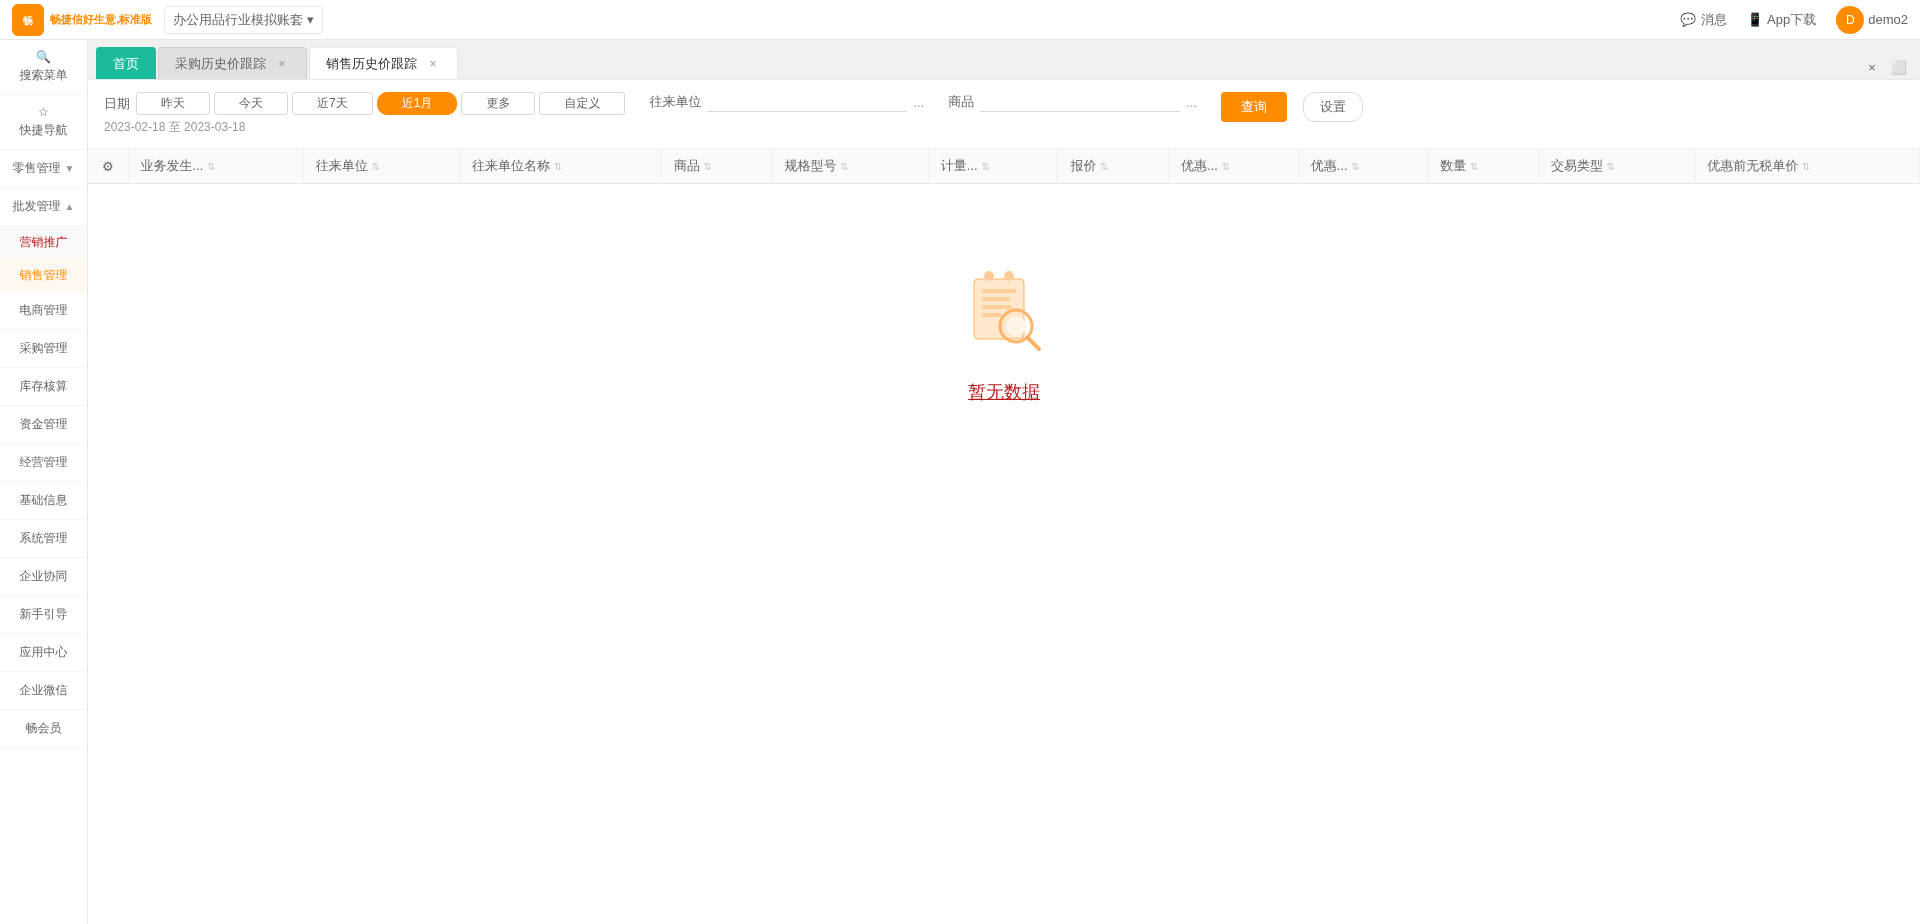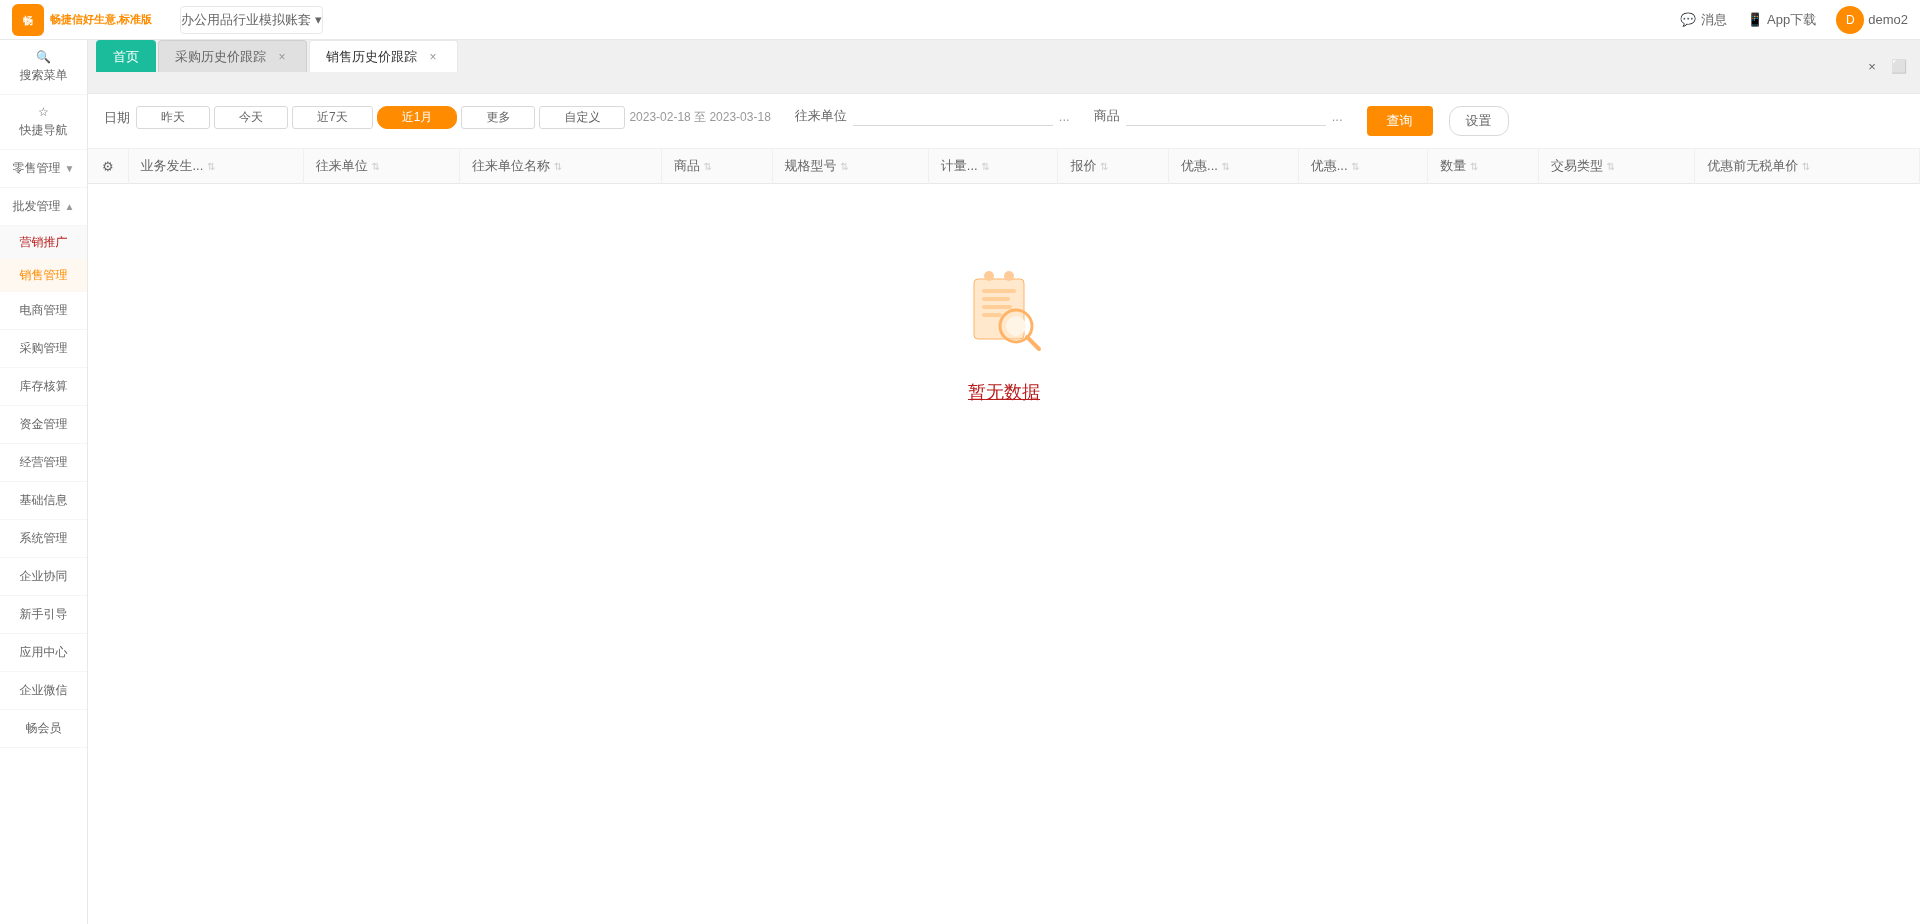--- a/index.html
+++ b/index.html
@@ -40,27 +40,27 @@
     .logo-text {
       font-size: 11px;
       color: #ff8c00;
       line-height: 1.3;
       font-weight: bold;
     }
     .app-selector {
       display: flex;
       align-items: center;
       gap: 4px;
-      padding: 4px 0;
+      padding: 4px 8px;
       border: 1px solid #e8e8e8;
       border-radius: 4px;
       cursor: pointer;
       font-size: 13px;
       color: #666;
-      margin-left: 20px;
+      margin-left: 4px;
     }
     .top-header-right {
       display: flex;
       align-items: center;
       gap: 20px;
     }
     .header-btn {
       display: flex;
       align-items: center;
       gap: 4px;
@@ -130,23 +130,24 @@
     
     .content-area {
       flex: 1;
       display: flex;
       flex-direction: column;
       overflow: hidden;
     }
 
     
     .tab-bar {
-      height: 54px;
+      height: 40px;
       background: #f0f0f0;
       display: flex;
+      align-items: flex-end;
       padding: 0 8px;
       gap: 2px;
       flex-shrink: 0;
       border-bottom: 1px solid #e8e8e8;
     }
     .tab {
       height: 32px;
       padding: 0 16px;
       display: flex;
       align-items: center;
@@ -371,21 +372,21 @@
       font-size: 18px;
       text-decoration: underline;
     }
     .filter-main-row {
       display: flex;
       align-items: flex-start;
       gap: 24px;
     }
     .filter-col {
       display: flex;
-      flex-direction: row;
+      flex-direction: column;
       gap: 4px;
     }
     .filter-col-row {
       display: flex;
       align-items: center;
       gap: 6px;
     }
   </style>
 </head>
 <body>

